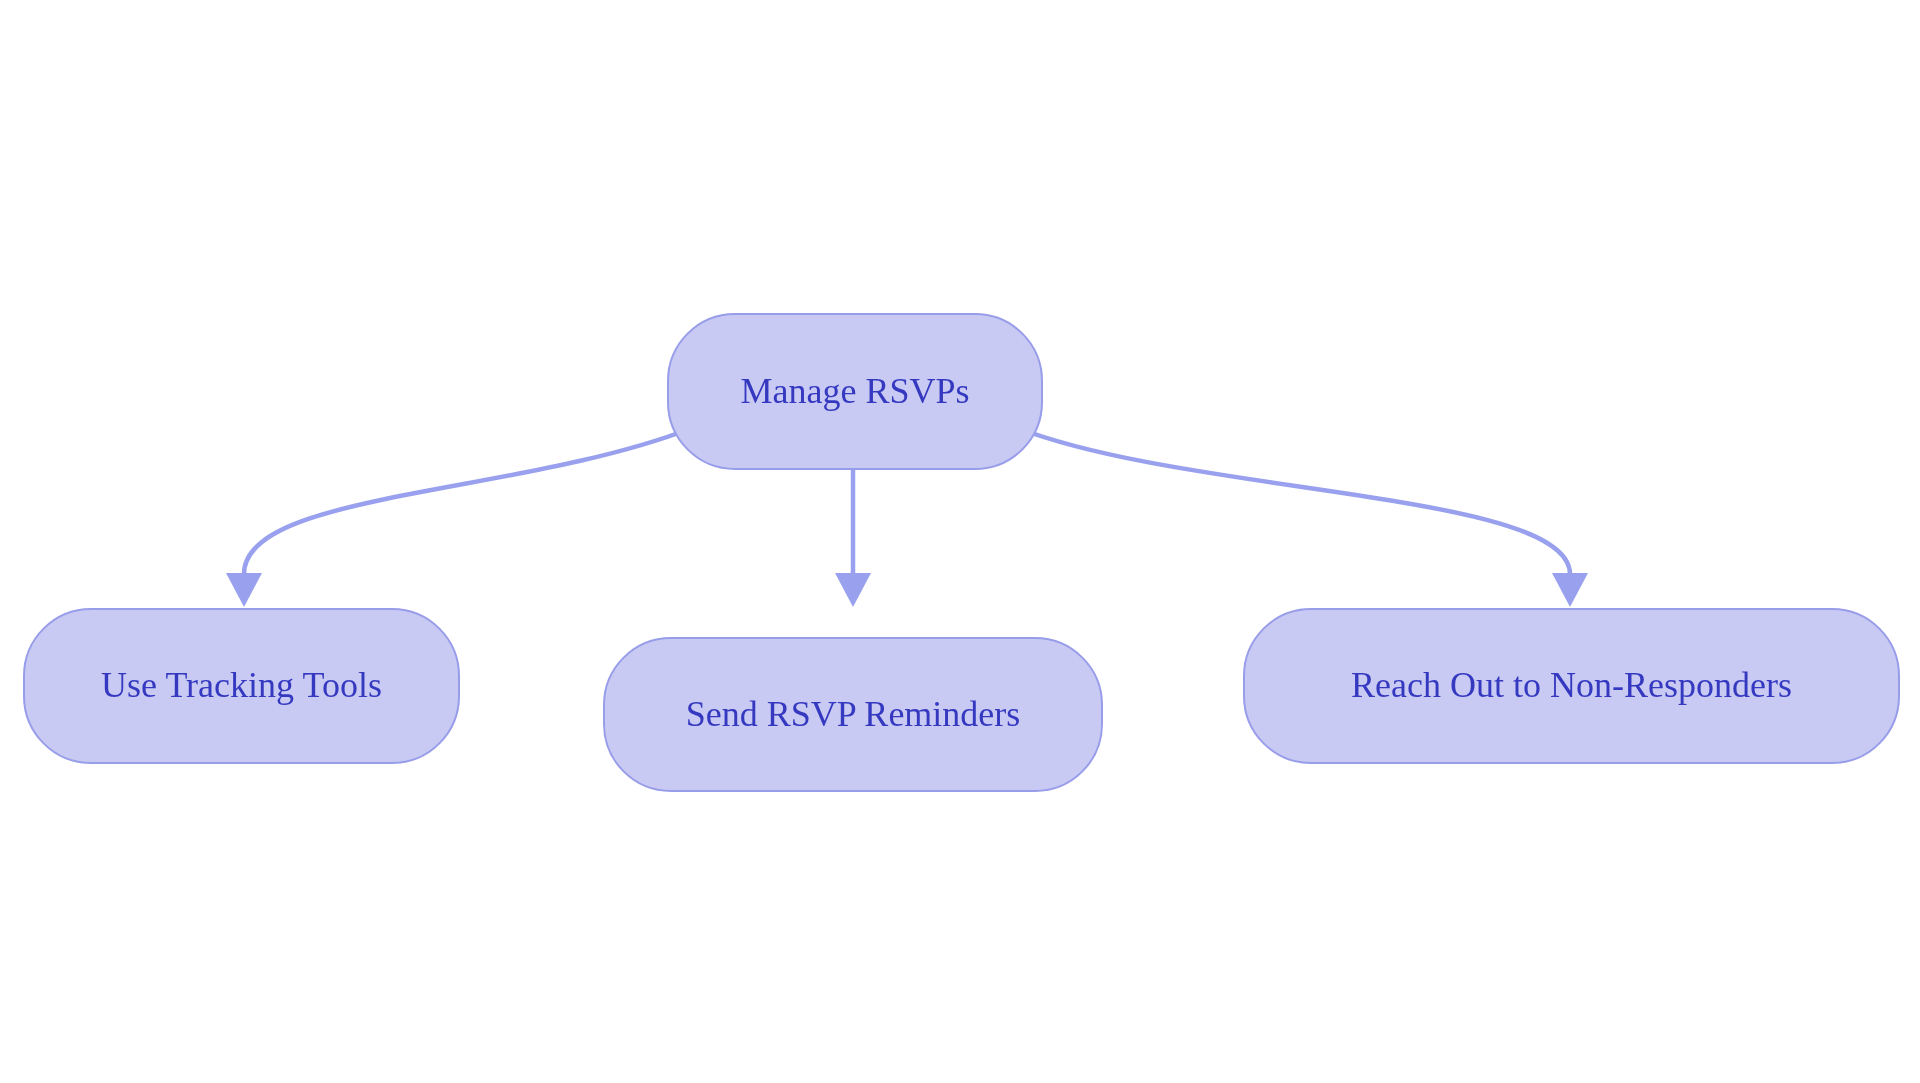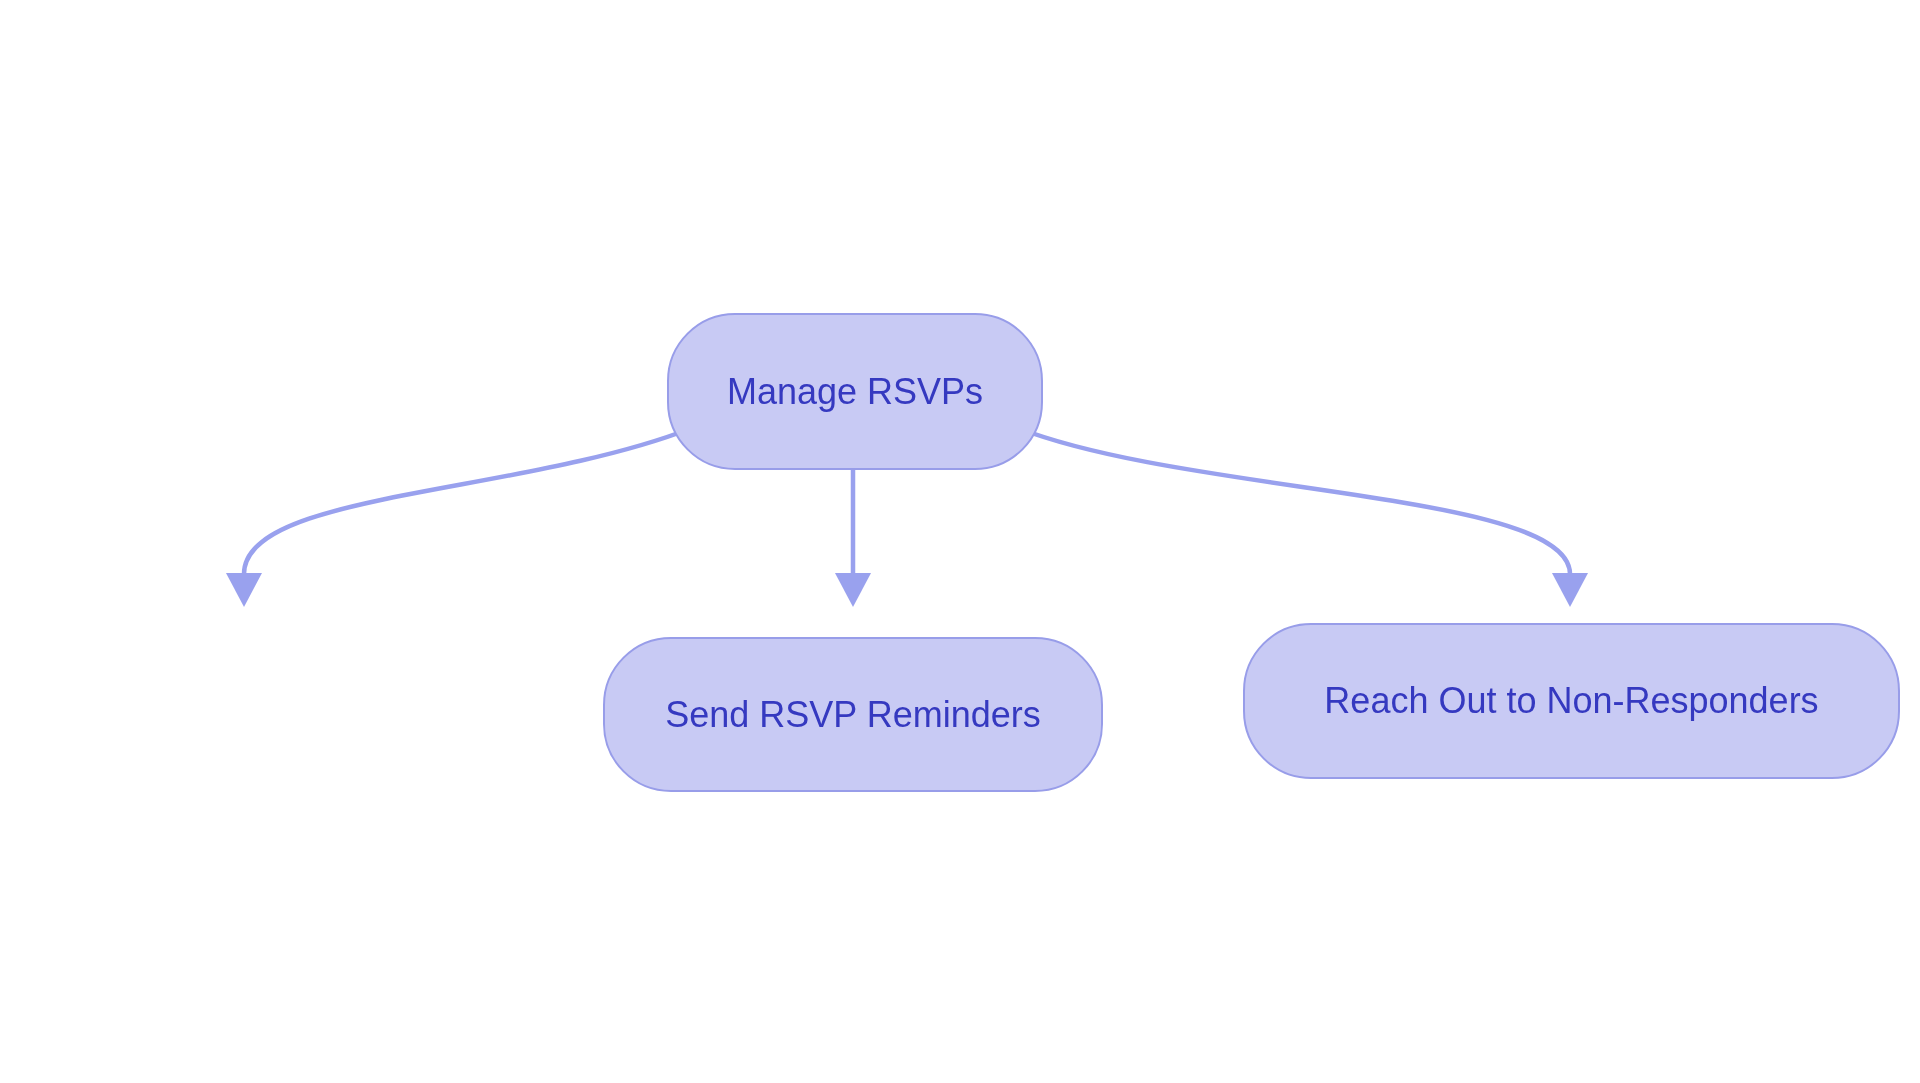--- a/index.html
+++ b/index.html
@@ -6,21 +6,21 @@
     margin: 0;
     padding: 0;
     background: #ffffff;
   }
   #canvas {
     position: relative;
     width: 1920px;
     height: 933px;
     background: var(--bg, #ffffff);
     overflow: hidden;
-    font-family: Liberation Sans, sans-serif;
+    font-family: Liberation Serif, serif;
   }
   #edges {
     position: absolute;
     left: 0;
     top: 0;
     width: 1920px;
     height: 1083px;
   }
   #edges path {
     fill: none;
@@ -45,21 +45,21 @@
   .node .label {
     color: var(--node-text, #3539c0);
     font-size: 36px;
     line-height: 1.2;
     white-space: nowrap;
     text-align: center;
   }
   #node-root          { left: 667px;  top: 313px; width: 376px; height: 157px; }
   #node-tracking      { left: 23px;   top: 608px; width: 437px; height: 156px; }
   #node-reminders     { left: 603px;  top: 609px; width: 500px; height: 155px; margin-top: 28px; }
-  #node-nonresponders { left: 1243px; top: 623px; width: 657px; height: 156px; }
+  #node-nonresponders { left: 1243px; top: 608px; width: 657px; height: 156px; }
 </style>
 </head>
 <body>
 
 <div id="canvas">
 
   <svg id="edges" viewBox="0 0 1920 1083" xmlns="http://www.w3.org/2000/svg">
 
     <path d="M 692,428 C 520,495 244,492 244,574"></path>
     <polygon points="226,573 262,573 244,607"></polygon>
@@ -68,20 +68,23 @@
     <polygon points="835,573 871,573 853,607"></polygon>
 
     <path d="M 1018,428 C 1190,495 1570,492 1570,574"></path>
     <polygon points="1552,573 1588,573 1570,607"></polygon>
   </svg>
 
   <div class="node" id="node-root">
     <span class="label">Manage RSVPs</span>
   </div>
 
+  <div class="node" id="node-tracking">
+    <span class="label">Use Tracking Tools</span>
+  </div>
 
   <div class="node" id="node-reminders">
     <span class="label">Send RSVP Reminders</span>
   </div>
 
   <div class="node" id="node-nonresponders">
     <span class="label">Reach Out to Non-Responders</span>
   </div>
 
 </div>

